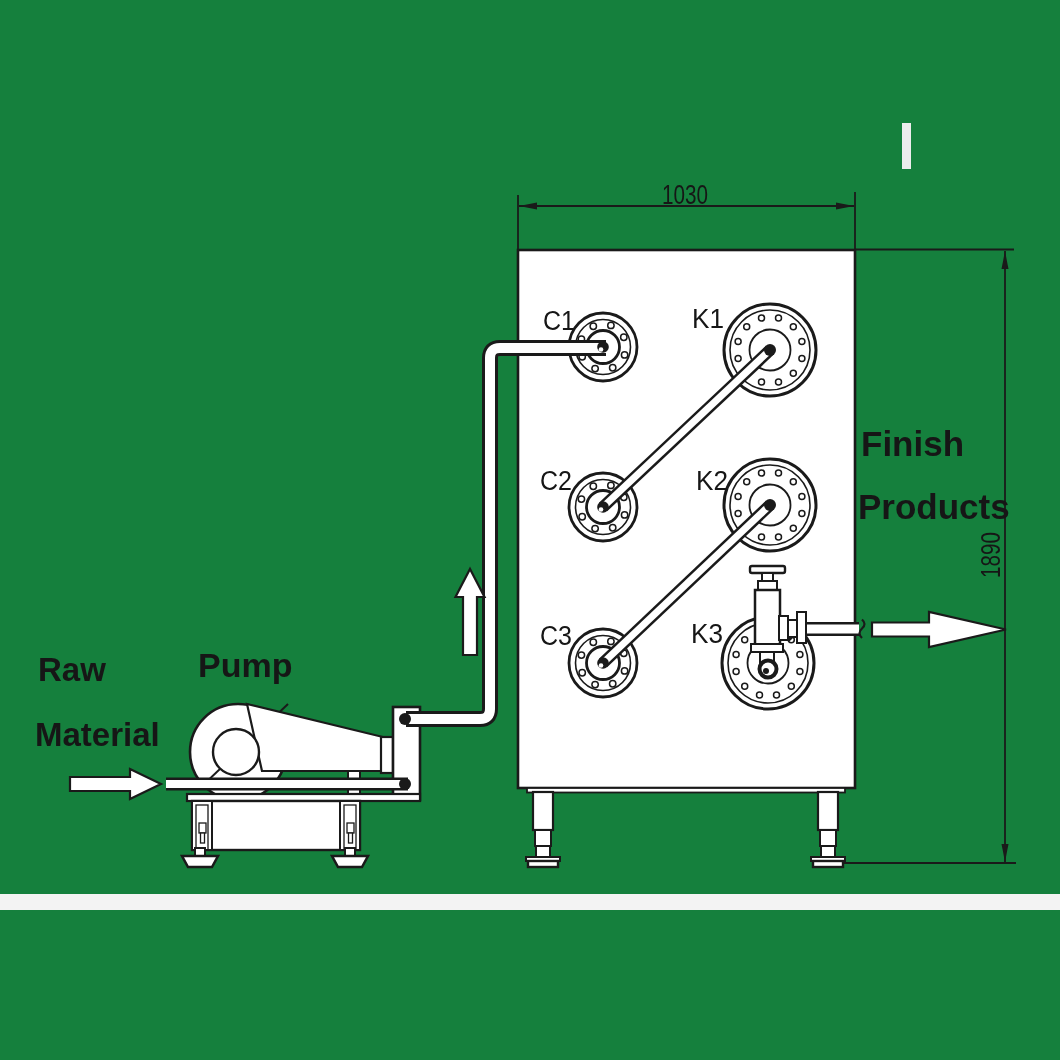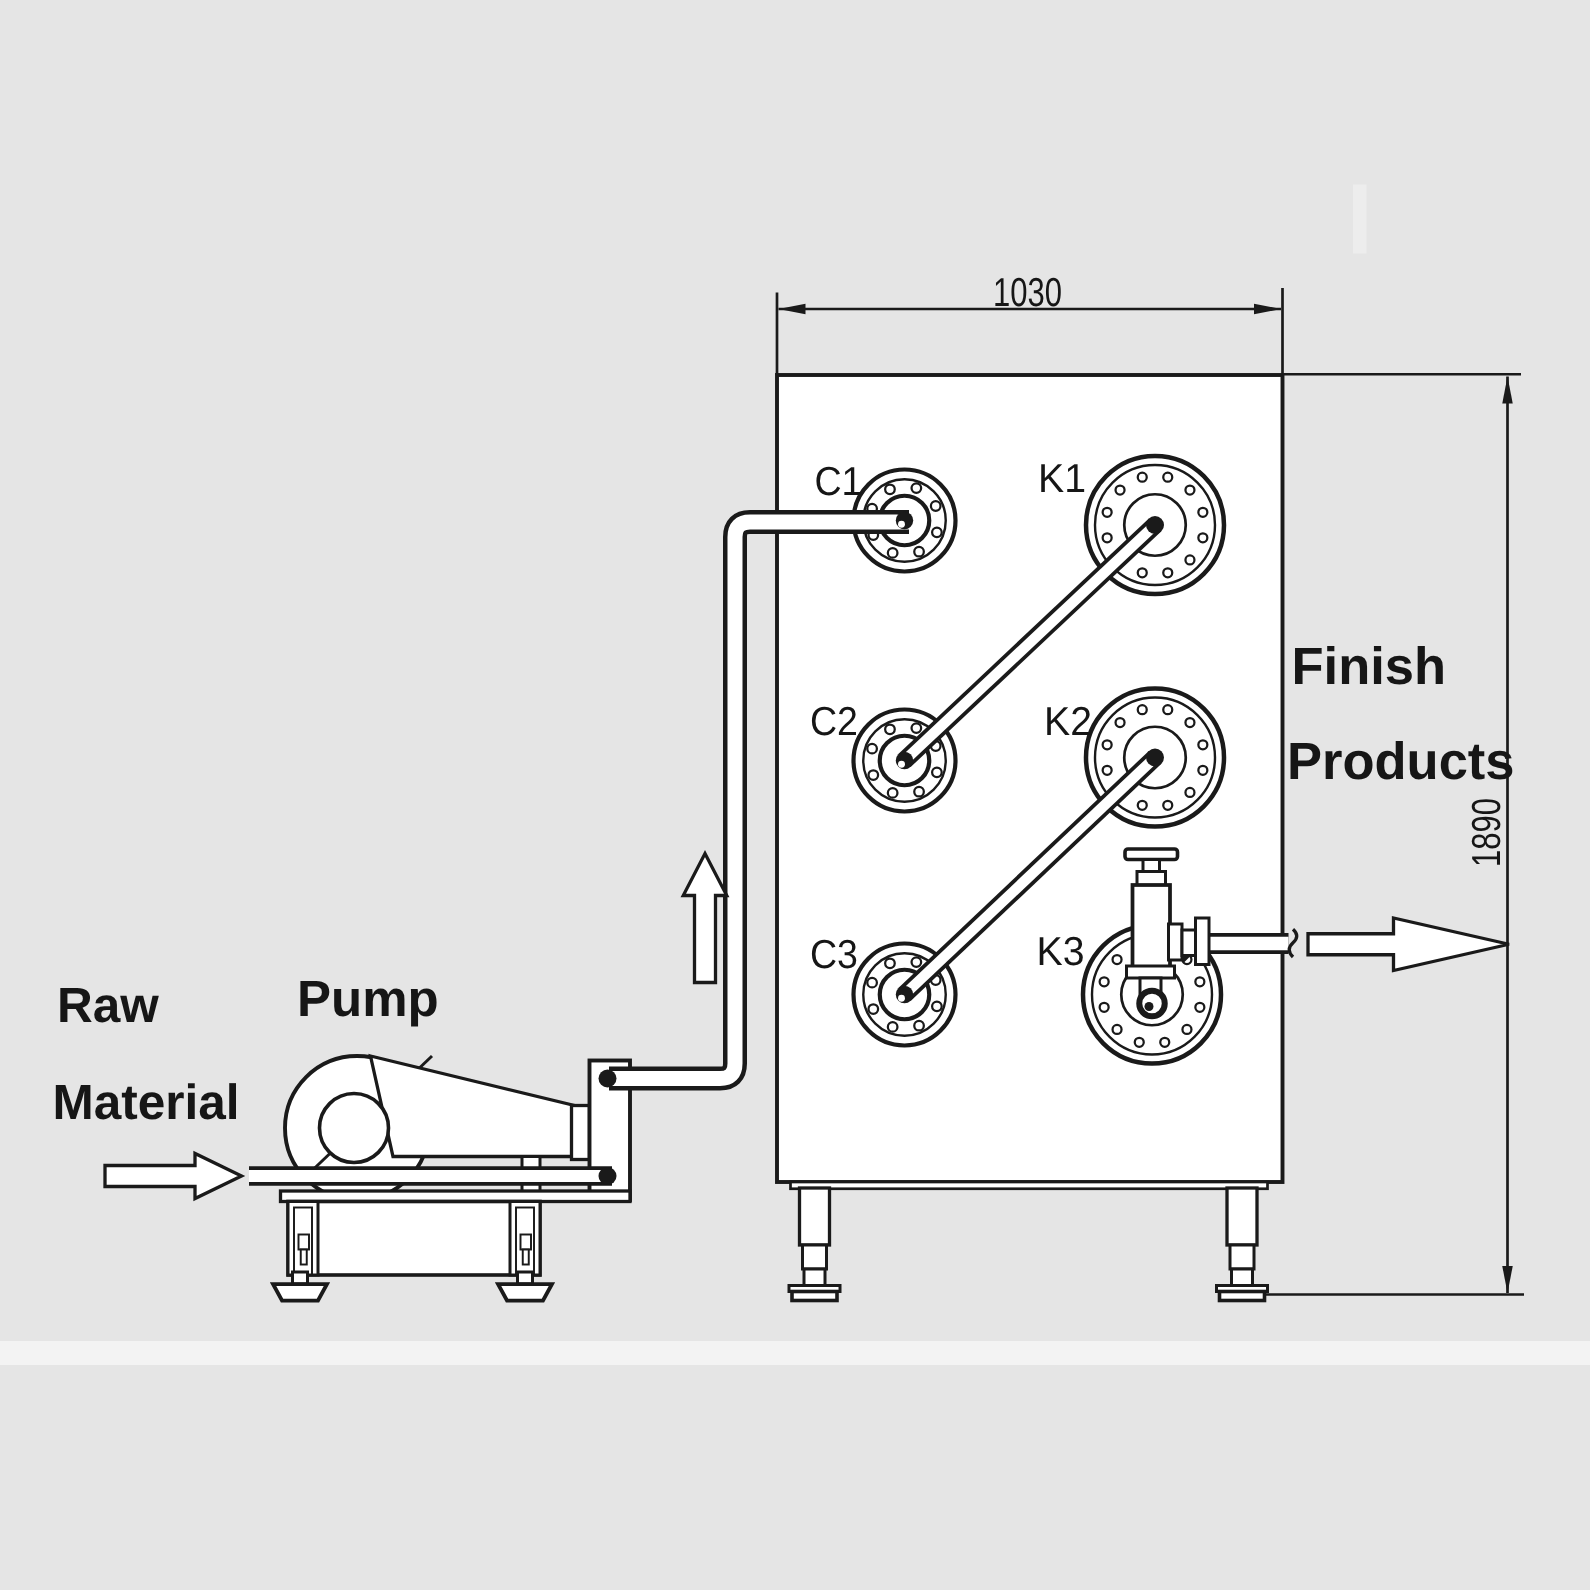--- a/index.html
+++ b/index.html
@@ -1,16 +1,16 @@
 <!DOCTYPE html>
 <html><head>
 <meta charset="utf-8">
 <style>
   html,body{margin:0;padding:0;background:#ffffff;}
-  .stage{position:relative;width:1060px;height:1060px;background:#e5e5e5;overflow:hidden;
+  .stage{position:relative;width:1060px;height:1060px;background:#15803d;overflow:hidden;
          font-family:"Liberation Sans", sans-serif;}
   svg{display:block;}
   text{fill:#161616;}
   .cad{font-family:"Liberation Sans", sans-serif;font-weight:400;}
   .bold-label{font-family:"Liberation Sans", sans-serif;font-weight:700;}
 </style>
 </head>
 <body>
 
 <div class="stage">

